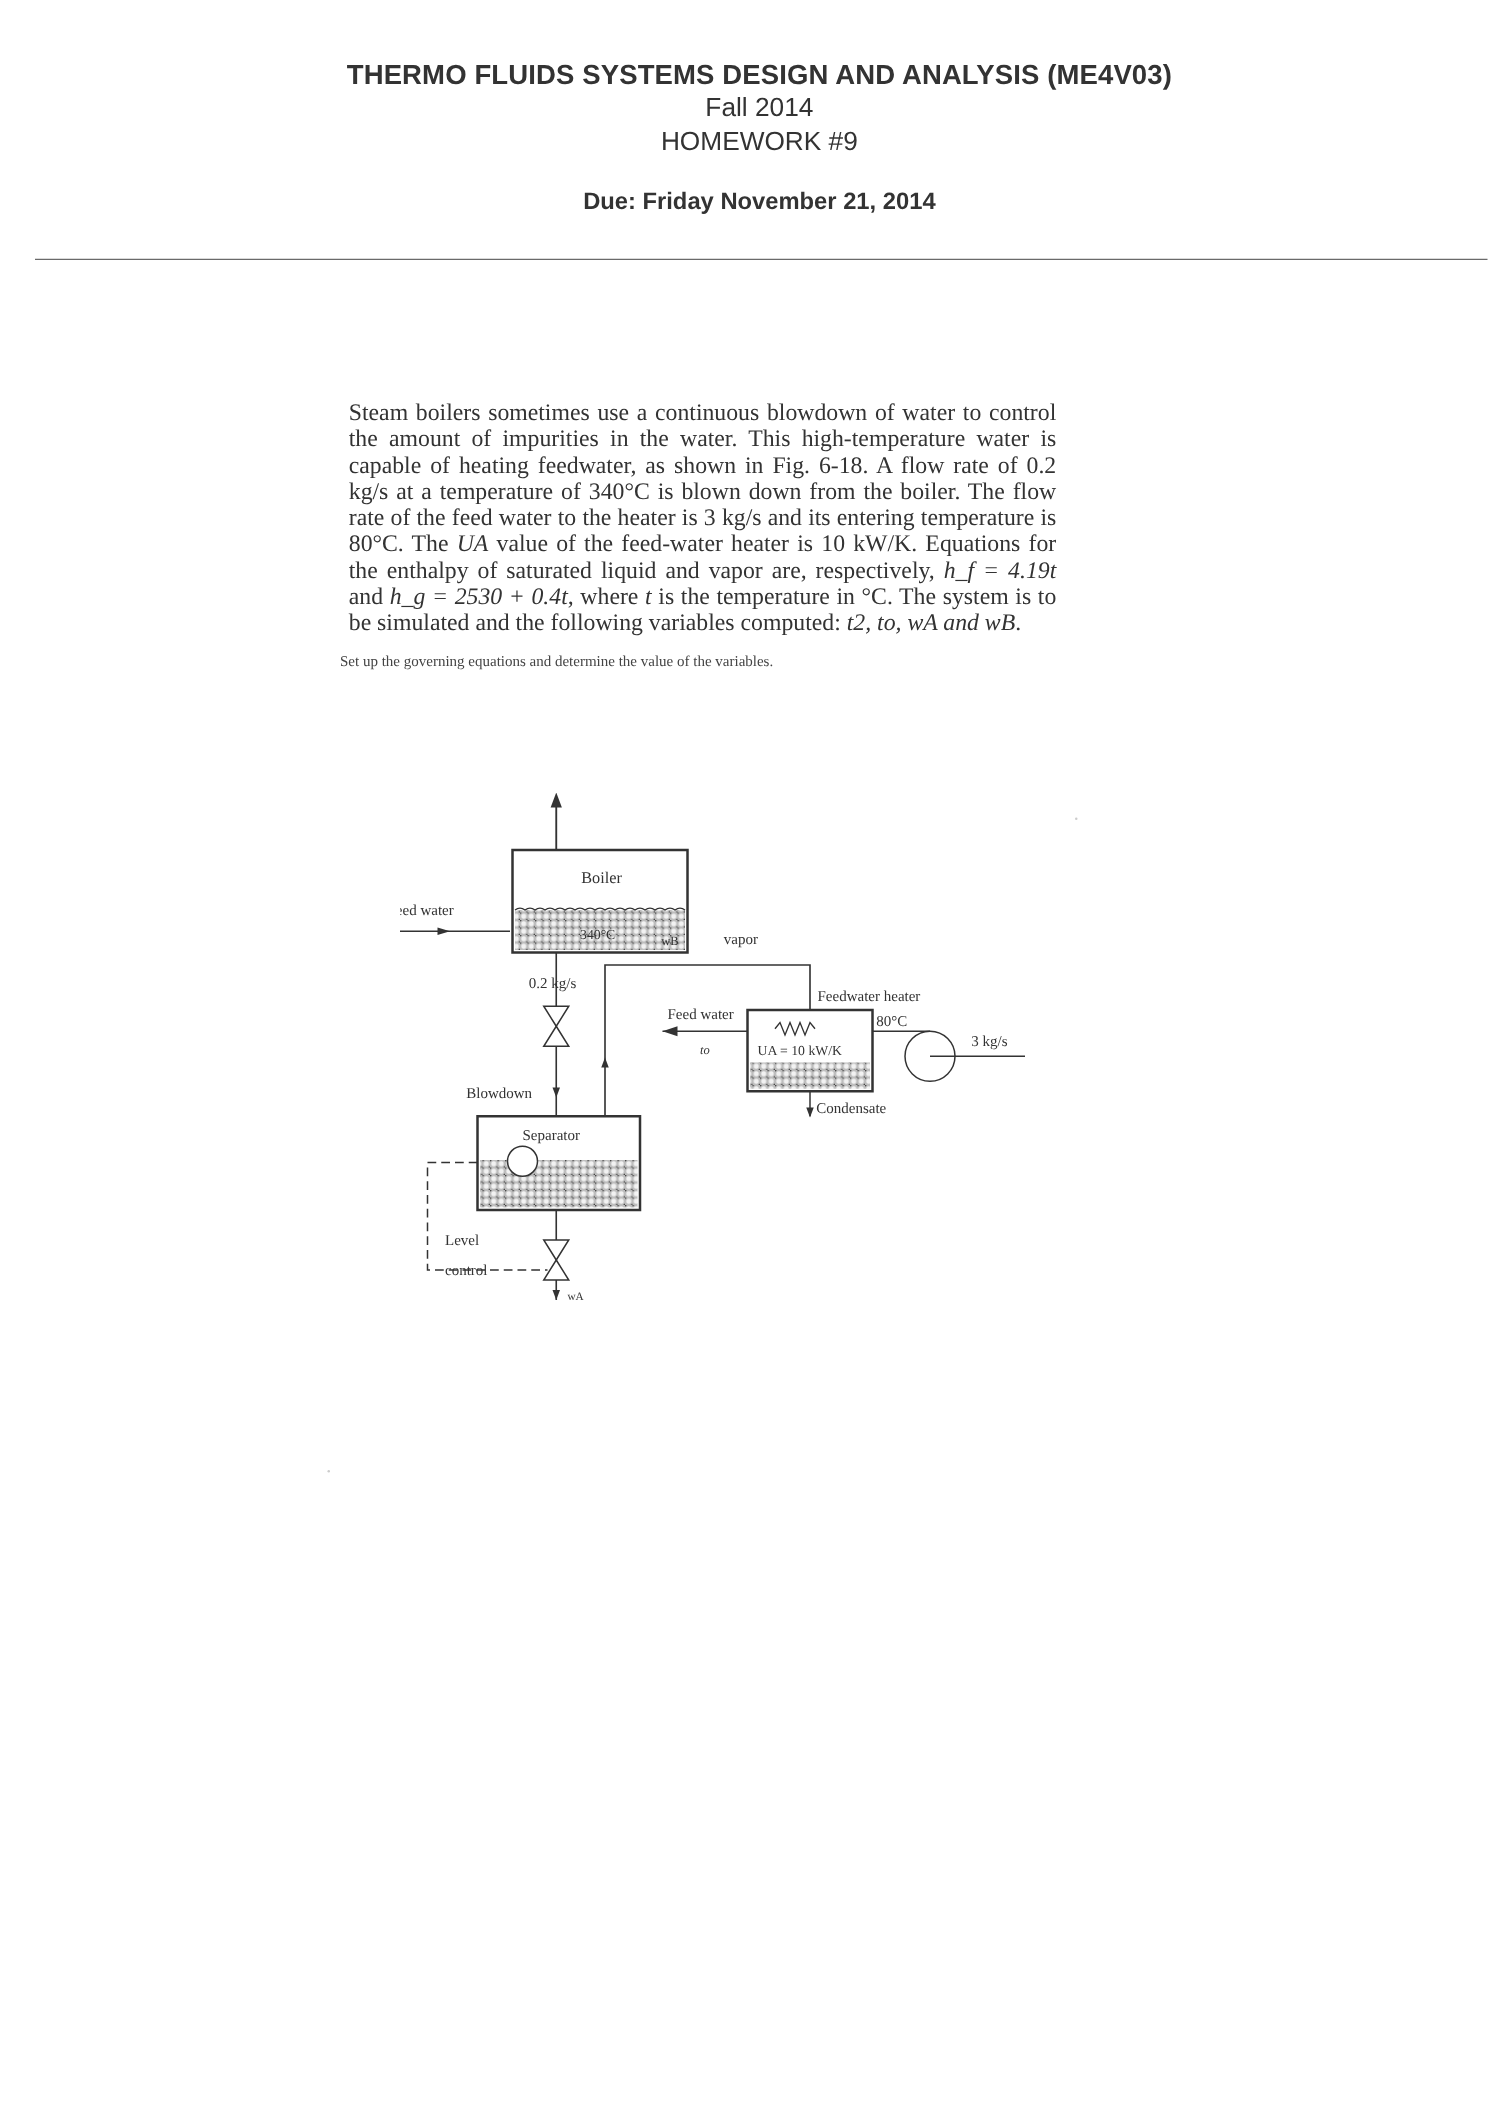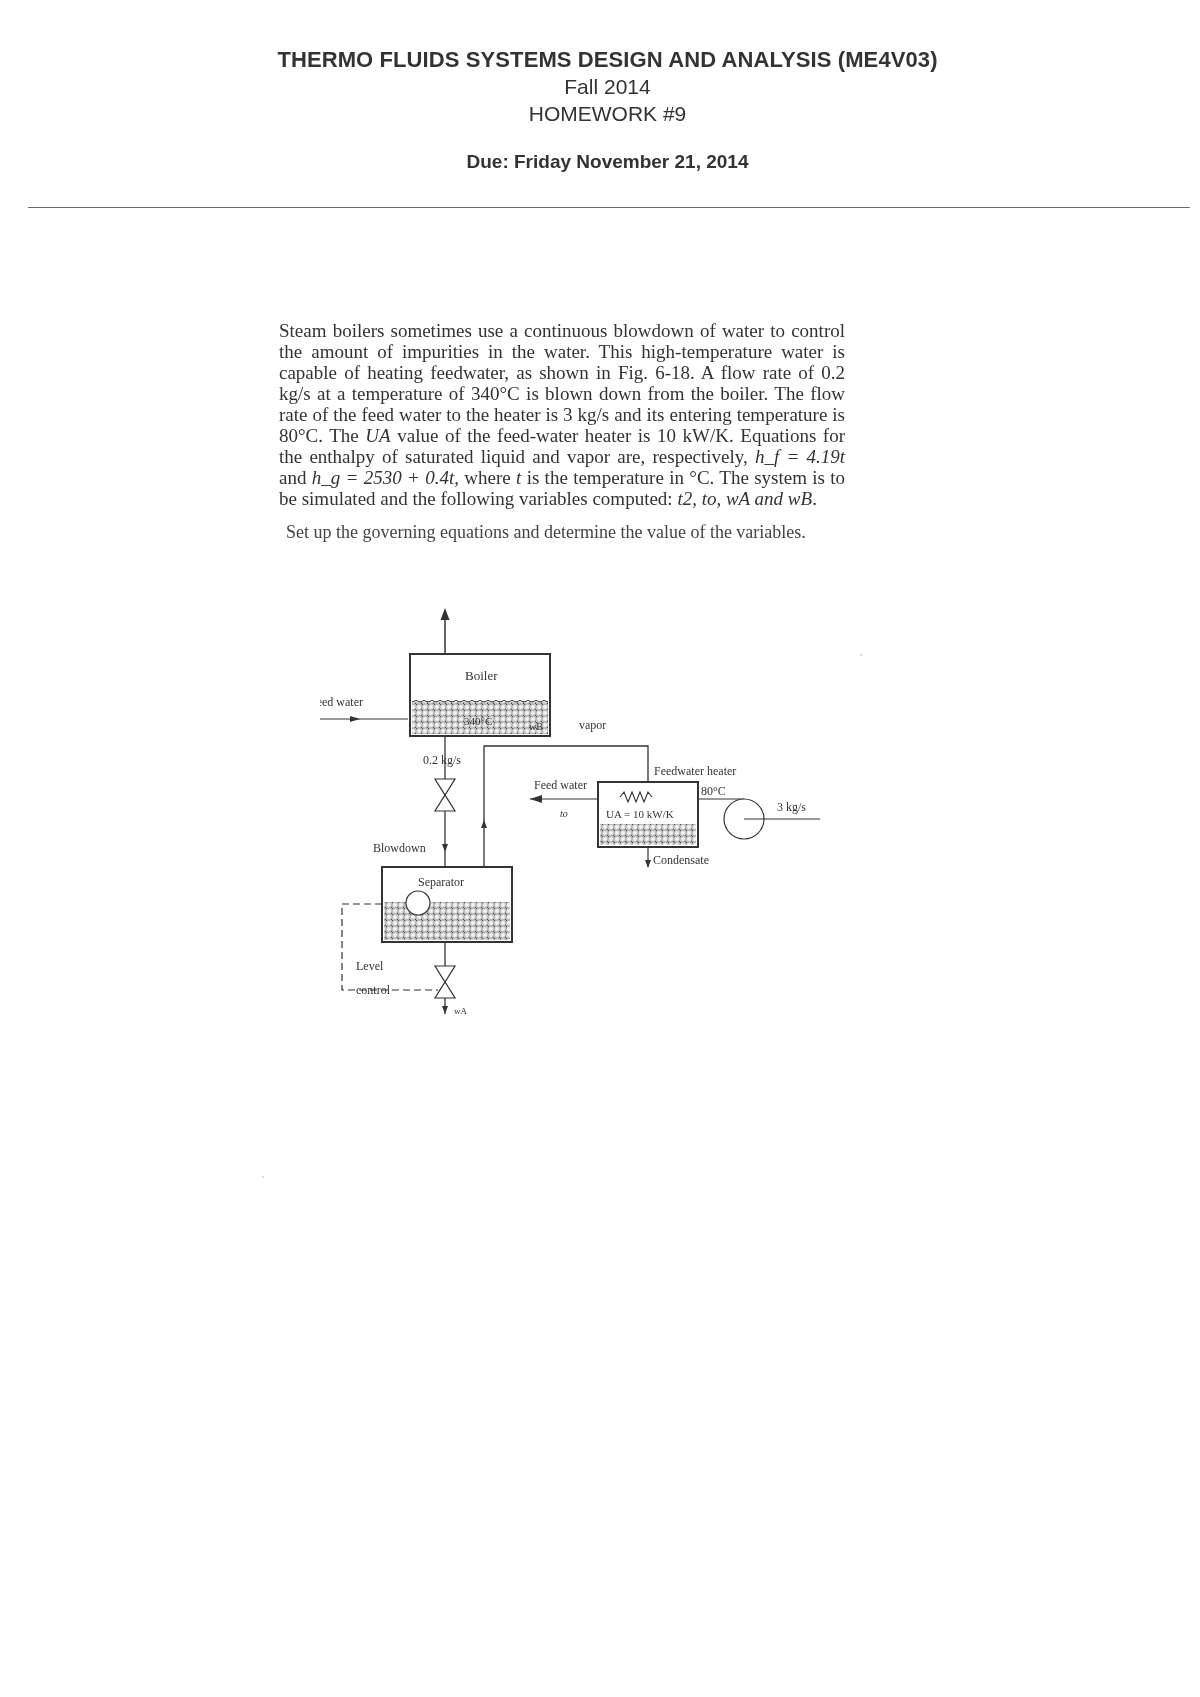--- a/index.html
+++ b/index.html
@@ -8,23 +8,23 @@
       font-family: "Liberation Sans", sans-serif; color: #333; }
     .header .title { font-size: 22px; font-weight: bold; letter-spacing: 0.1px; line-height: 27px; }
     .header .sub { font-size: 21px; line-height: 27px; }
     .header .due { font-size: 19px; font-weight: bold; margin-top: 23px; line-height: 24px; }
     .rule { position: absolute; left: 28px; top: 207px; width: 1162px; height: 0;
       border-top: 1.5px solid #6a6a6a; }
     .problem { position: absolute; left: 279px; top: 320px; width: 566px;
       font-family: "Liberation Serif", serif; font-size: 19px; line-height: 21px;
       color: #333; text-align: justify; text-align-last: left; }
     .problem i { font-style: italic; }
-    .instruction { position: absolute; left: 286px; top: 522px; width: 600px;
-      font-family: "Liberation Serif", serif; font-size: 18px; color: #444; }
-    .diagram { position: absolute; left: 320px; top: 602px; width: 580px; height: 500px; }
+    .instruction { position: absolute; left: 272px; top: 522px; width: 600px;
+      font-family: "Liberation Serif", serif; font-size: 12px; color: #444; }
+    .diagram { position: absolute; left: 320px; top: 628px; width: 580px; height: 500px; }
     .diagram text { font-family: "Liberation Serif", serif; fill: #333; }
     .speck { position: absolute; width: 2px; height: 2px; background: #ccc; border-radius: 1px; }
   </style>
 </head>
 <body>
 
 <div class="header">
   <div class="title">THERMO FLUIDS SYSTEMS DESIGN AND ANALYSIS (ME4V03)</div>
   <div class="sub">Fall 2014</div>
   <div class="sub">HOMEWORK #9</div>

